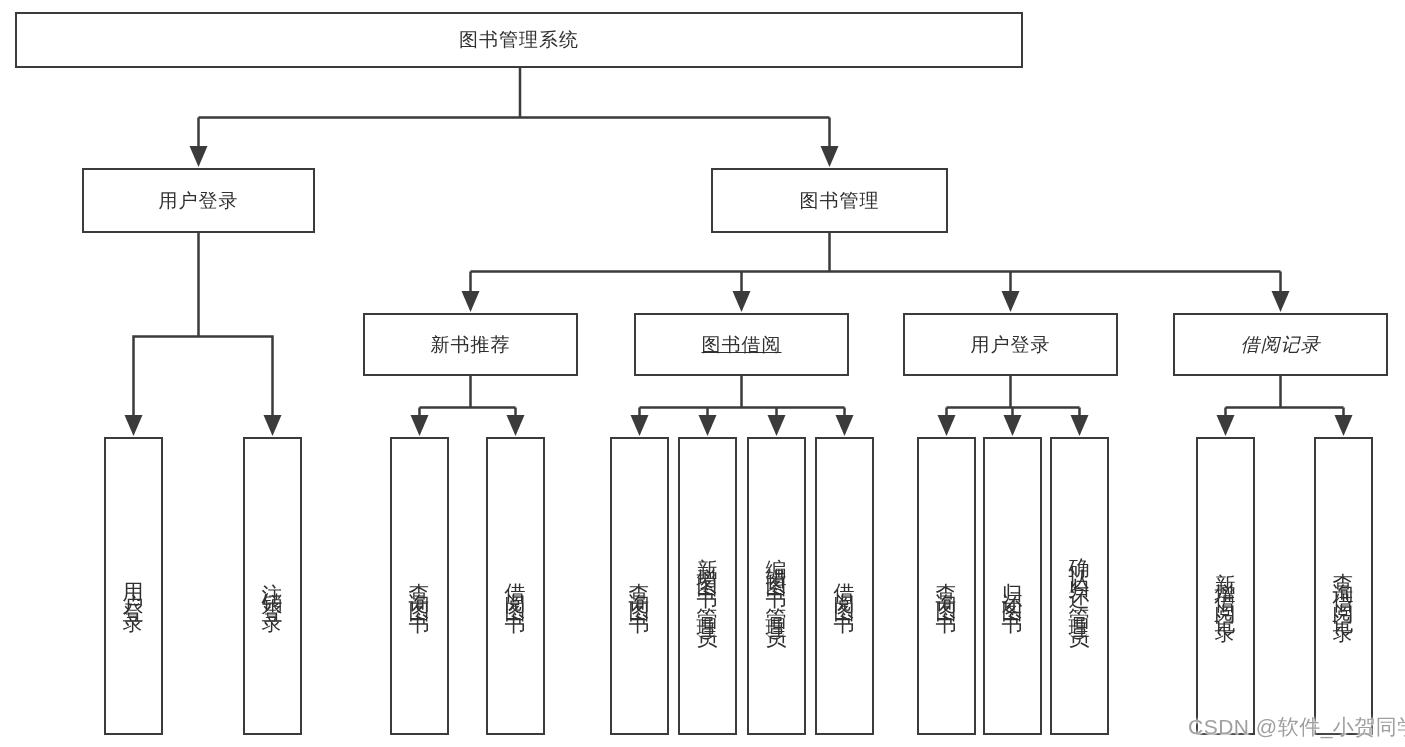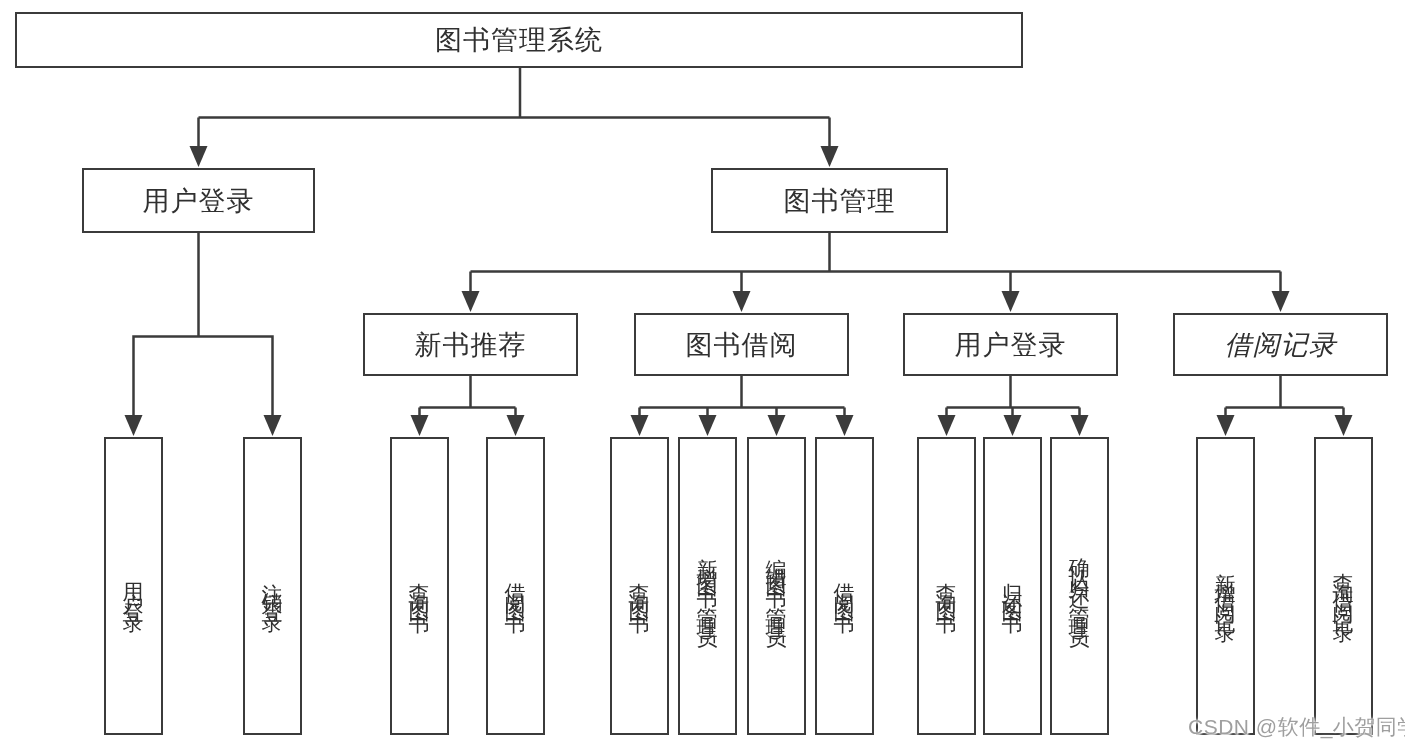--- a/index.html
+++ b/index.html
@@ -20,41 +20,41 @@
   .node {
     position: absolute;
     box-sizing: border-box;
     background: #ffffff;
     border: 2.5px solid #3b3b3b;
     color: #303030;
     display: flex;
     align-items: center;
     justify-content: center;
     z-index: 2;
-    font-size: 27px;
+    font-size: 19px;
     letter-spacing: 1px;
     text-align: center;
   }
   .leaf {
     top: 437px;
     width: 59px;
     height: 298px;
     writing-mode: vertical-rl;
     text-orientation: mixed;
     letter-spacing: 10px;
     line-height: 1;
     font-size: 21px;
   }
   
   .p-root   { left: 15px;   top: 12px;  width: 1008px; height: 56px; }
   .p-login  { left: 82px;   top: 168px; width: 233px;  height: 65px; }
   .p-mgmt   { left: 711px;  top: 168px; width: 237px;  height: 65px; padding-left: 20px; }
   .p-l3     { top: 313px; width: 215px; height: 63px; }
   .p-l3a    { left: 363px; text-align: right; }
-  .p-l3b    { left: 634px; }
+  .p-l3b    { left: 634px; text-decoration: underline; }
   .p-l3c    { left: 903px; }
   .p-l3d    { left: 1173px; font-style: italic; }
   
   .lf0  { left: 104px; }
   .lf1  { left: 243px; }
   .lf2  { left: 390px; }
   .lf3  { left: 486px; }
   .lf4  { left: 610px; }
   .lf5  { left: 678px; }
   .lf6  { left: 747px; }

